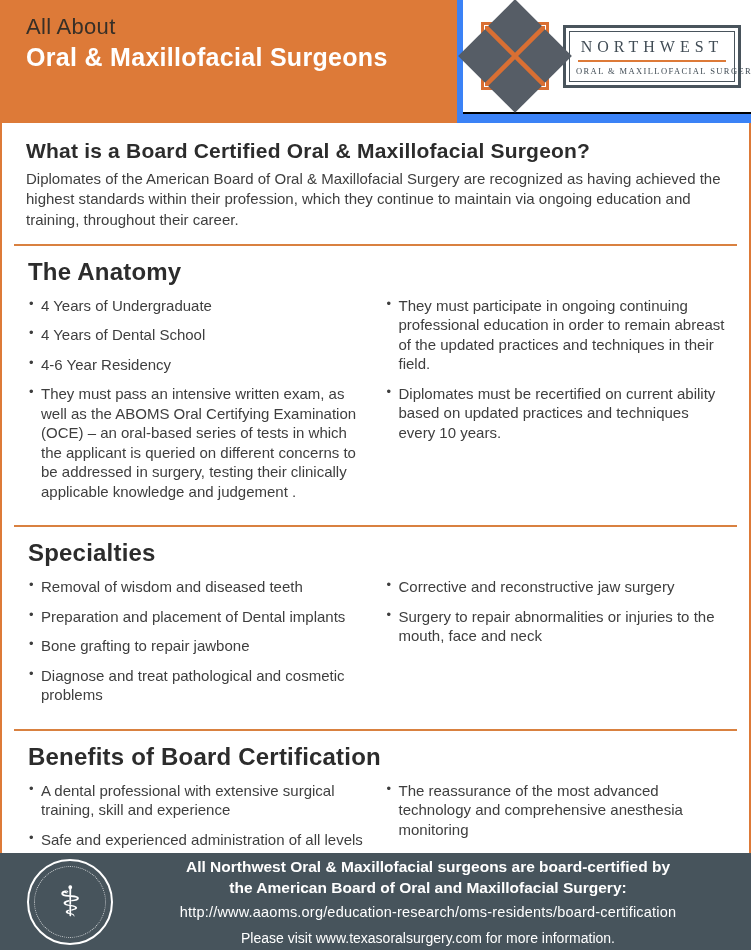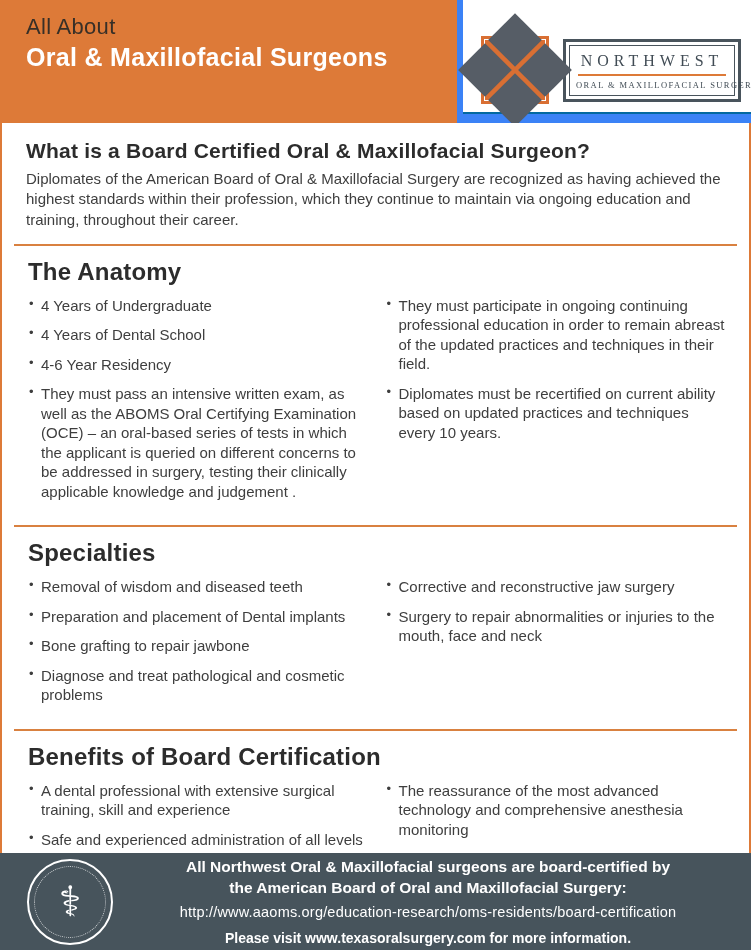--- a/index.html
+++ b/index.html
@@ -25,22 +25,22 @@
     margin-bottom:3px;
   }
   .header-title {
     font-size:25px; font-weight:bold; color:#ffffff;
     line-height:28px; letter-spacing:.3px;
   }
 
   .logo-panel {
     position:absolute; top:0; left:463px; right:0;
     height:114px; background:#ffffff;
-    border-bottom:2px solid #0369a1;
-    display:flex; align-items:flex-end; justify-content:center;
+    border-bottom:2px solid #000000;
+    display:flex; align-items:center; justify-content:center;
   }
   .logo { display:flex; align-items:center; }
   .logo-icon { position:relative; width:84px; height:84px; flex:0 0 auto; }
   .logo-square {
     position:absolute; left:8px; top:8px; width:68px; height:68px;
     background:#d96f33;
   }
   .logo-square::after {
     content:""; position:absolute; inset:3px;
     border:1px solid #ffffff;
@@ -143,21 +143,21 @@
   .seal-glyph { color:#ffffff; font-size:42px; line-height:1; }
   .footer-text {
     flex:1; text-align:center; color:#ffffff; padding:0 18px 0 10px;
   }
   .footer-bold { font-size:15.5px; font-weight:bold; line-height:1.35; }
   .footer-url {
     display:block; font-size:14.5px; font-weight:normal; color:#ffffff;
     text-decoration:none; margin-top:5px; letter-spacing:.2px;
   }
   .footer-visit {
-    display:block; font-size:14px; font-weight:bold; color:#ffffff;
+    display:block; font-size:14px; font-weight:normal; color:#ffffff;
     text-decoration:none; margin-top:10px;
   }
 </style>
 </head>
 <body>
 
 <div class="page">
 
   <div class="header-banner">
     <div class="header-eyebrow">All About</div>

